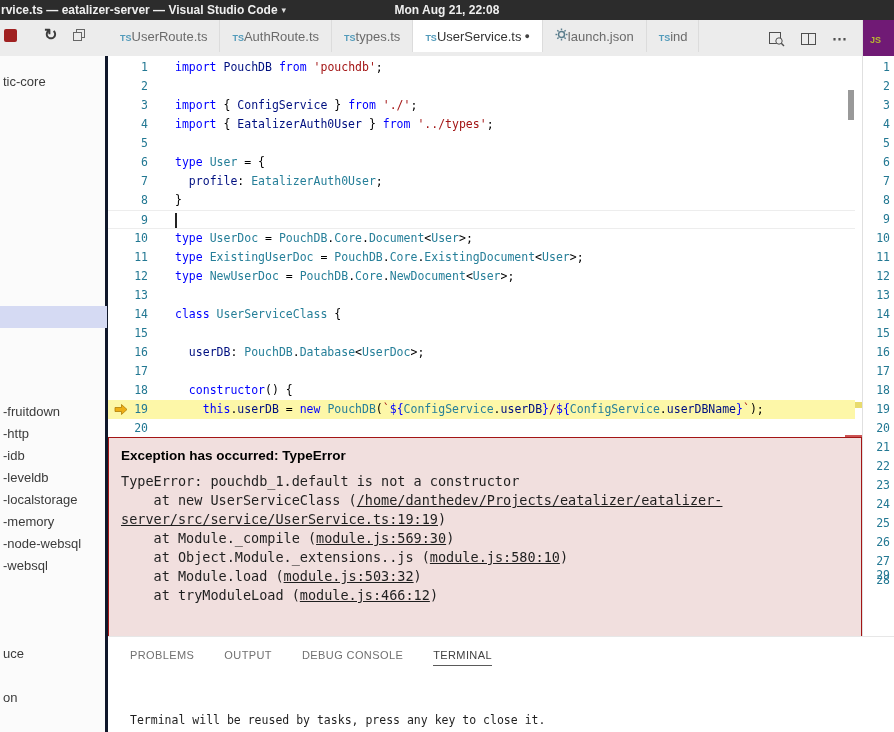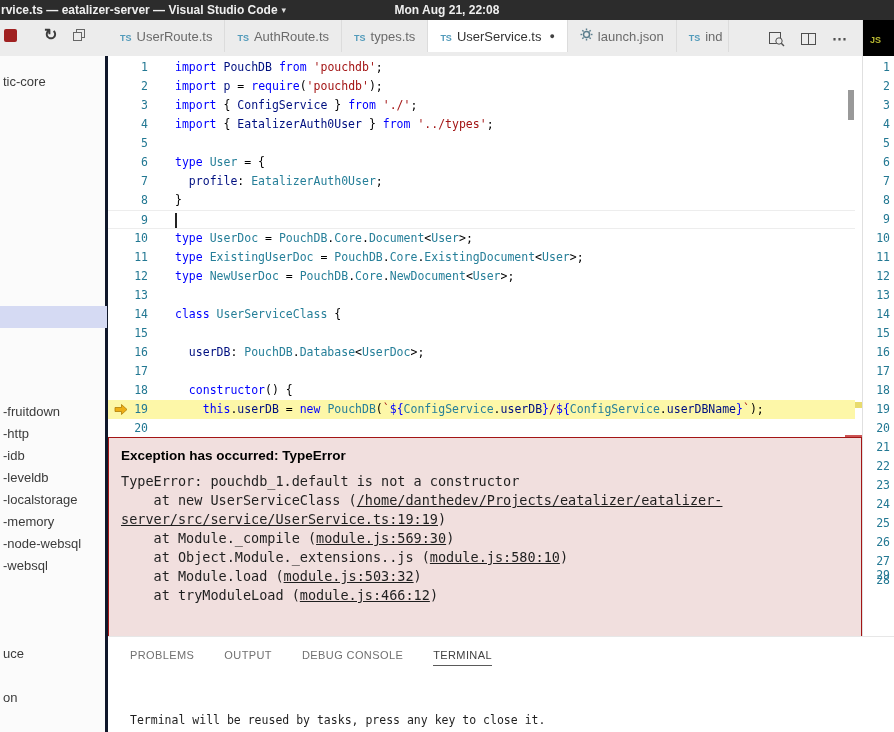--- a/index.html
+++ b/index.html
@@ -9,32 +9,32 @@
   
   .titlebar{position:absolute;left:0;top:0;width:894px;height:20px;background:#2c2c2c;color:#efefef;
     font-size:12px;display:flex;align-items:center}
   .tb-title{margin-left:1px;font-weight:bold;white-space:nowrap}
   .tb-caret{margin-left:4px;font-size:9px;color:#dedede}
   .tb-clock{position:absolute;left:50%;transform:translateX(-50%);font-weight:bold}
 
   
   .tabbar{position:absolute;left:0;top:20px;width:894px;height:36px;background:#ececec}
   .tab-strip{position:absolute;left:108px;top:0;height:36px;display:flex;max-width:656px;overflow:hidden}
-  .tab{display:flex;align-items:center;gap:5px;padding:4px 12px;font-size:13px;color:#6b6b6b;
+  .tab{display:flex;align-items:center;padding:4px 12px;font-size:13px;color:#6b6b6b;
     background:#ececec;border-right:1px solid #dcdcdc;white-space:nowrap;height:32px}
   .tab.active{background:#fff;color:#333}
   .tab.trunc{width:52px;overflow:hidden;padding-right:0}
   .fico{font-size:9px;font-weight:bold}
   .fico.ts{color:var(--ts_icon,#519aba)}
   .fico.js{color:var(--js_icon,#b8b832)}
   .dot{font-size:9px;color:#424242;margin-left:3px}
   .tab-actions{position:absolute;left:768px;top:0;height:36px;display:flex;align-items:center;gap:15px}
   .tab-action{display:flex;align-items:center;color:#4f4f4f}
   .more-glyph{font-size:15px;font-weight:bold;color:#4f4f4f;line-height:1}
-  .right-tab{position:absolute;left:862px;top:0;width:32px;height:36px;background:#000000;
+  .right-tab{position:absolute;left:862px;top:0;width:32px;height:36px;background:#701a75;
     border-left:1px solid #e0e0e0;display:flex;align-items:center;padding-left:7px}
 
   
   .dbg-stop{position:absolute;left:4px;top:29px;width:13px;height:13px;background:#a02121;border-radius:2px}
   .dbg-restart{position:absolute;left:44px;top:25px;font-size:16px;font-weight:bold;color:#3c3c3c}
   .dbg-restore{position:absolute;left:72px;top:28px}
 
   
   .sidebar{position:absolute;left:0;top:56px;width:108px;height:676px;background:#fbfbfb;border-right:3px solid #0f172a}
   .sb-item{position:absolute;left:0;width:107px;height:22px;line-height:22px;padding-left:3px;
@@ -185,21 +185,20 @@
     <div class="ov-thumb"></div>
     <div class="ov-exec"></div>
     <div class="ov-err"></div>
   </div>
 <div class="crow" style="top: 2px;">
       <span class="lnum">1</span>
       <span class="ltext"><span class="tk-kw">import</span><span class="tk-pl"> </span><span class="tk-var">PouchDB</span><span class="tk-pl"> </span><span class="tk-kw">from</span><span class="tk-pl"> </span><span class="tk-str">'pouchdb'</span><span class="tk-pl">;</span></span>
     </div>
     <div class="crow" style="top: 21px;">
       <span class="lnum">2</span>
-      <span class="ltext"><span class="tk-kw">import</span><span class="tk-pl"> </span><span class="tk-var">p</span><span class="tk-pl"> = </span><span class="tk-kw">require</span><span class="tk-pl">(</span><span class="tk-str">'pouchdb'</span><span class="tk-pl">);</span></span>
     </div>
     <div class="crow" style="top: 40px;">
       <span class="lnum">3</span>
       <span class="ltext"><span class="tk-kw">import</span><span class="tk-pl"> { </span><span class="tk-var">ConfigService</span><span class="tk-pl"> } </span><span class="tk-kw">from</span><span class="tk-pl"> </span><span class="tk-str">'./'</span><span class="tk-pl">;</span></span>
     </div>
     <div class="crow" style="top: 59px;">
       <span class="lnum">4</span>
       <span class="ltext"><span class="tk-kw">import</span><span class="tk-pl"> { </span><span class="tk-var">EatalizerAuth0User</span><span class="tk-pl"> } </span><span class="tk-kw">from</span><span class="tk-pl"> </span><span class="tk-str">'../types'</span><span class="tk-pl">;</span></span>
     </div>
     <div class="crow" style="top: 78px;">

